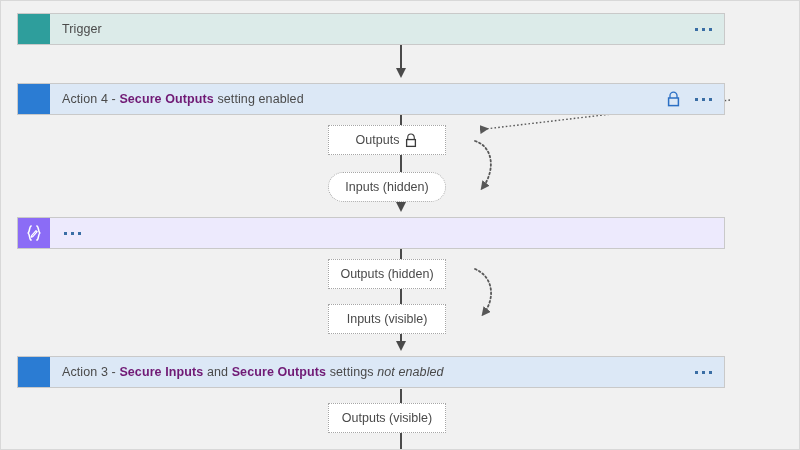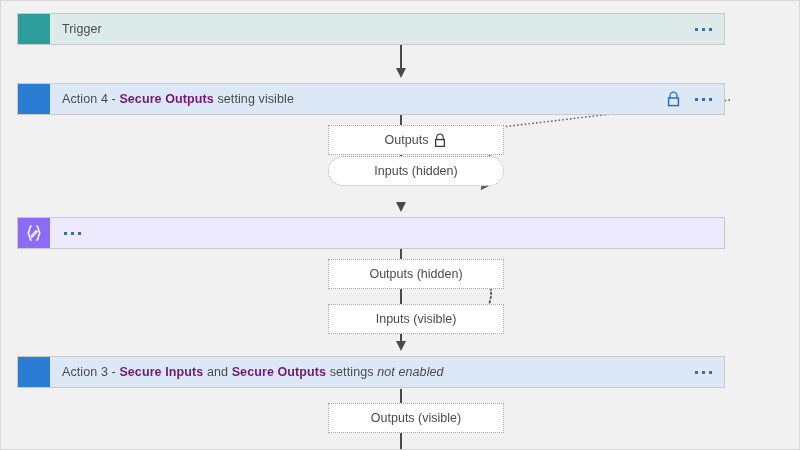--- a/index.html
+++ b/index.html
@@ -94,21 +94,21 @@
   .theme-trigger .step-body { background: #dcebe9; }
   .theme-action  .step-icon { background: #2b7cd3; }
   .theme-action  .step-body { background: #dce8f6; }
   .theme-compose .step-icon { background: #8b6cf6; }
   .theme-compose .step-body { background: #edeafd; }
 
   
   .data-box {
     position: absolute;
     left: 327px;
-    width: 176px;
+    width: 118px;
     height: 30px;
     background: #ffffff;
     border: 1px dotted #a6a6a6;
     box-sizing: border-box;
     display: flex;
     align-items: center;
     justify-content: center;
     gap: 5px;
     z-index: 3;
   }
@@ -178,21 +178,21 @@
             <i></i>
             <i></i>
           </span>
       </span>
     </div>
   </div>
 
   <div class="step-row theme-action" style="top:82px;">
     <div class="step-icon"></div>
     <div class="step-body">
-      <span class="step-label"><span>Action 4 - </span><b>Secure Outputs</b><span> setting visible</span></span>
+      <span class="step-label"><span>Action 4 - </span><b>Secure Outputs</b><span> setting enabled</span></span>
       <span class="step-right">
         <span>
           <svg class="lock-blue" width="15" height="16" viewBox="0 0 15 16" xmlns="http://www.w3.org/2000/svg">
             <path d="M4 7 V4.6 A3.5 3.5 0 0 1 11 4.6 V7" fill="none" stroke="#2b6fc4" stroke-width="1.3"></path>
             <rect x="2.6" y="7" width="9.8" height="7.6" fill="none" stroke="#2b6fc4" stroke-width="1.5"></rect>
           </svg>
         </span>
         <span class="ellipsis" aria-label="...">
             <i></i>
             <i></i>
@@ -238,21 +238,21 @@
   <div class="data-box" style="top:124px;">
     <span class="data-label">Outputs</span>
     <span>
       <svg class="lock-black" width="14" height="15" viewBox="0 0 15 16" xmlns="http://www.w3.org/2000/svg">
         <path d="M4 7 V4.6 A3.5 3.5 0 0 1 11 4.6 V7" fill="none" stroke="#3a3a3a" stroke-width="1.2"></path>
         <rect x="2.8" y="7" width="9.4" height="7.3" fill="none" stroke="#3a3a3a" stroke-width="1.4"></rect>
       </svg>
     </span>
   </div>
 
-  <div class="data-box" style="top:155px;border-radius:15px;">
+  <div class="data-box" style="top:171px;border-radius:15px;">
     <span class="data-label">Inputs (hidden)</span>
   </div>
 
   <div class="data-box" style="top:258px;">
     <span class="data-label">Outputs (hidden)</span>
   </div>
 
   <div class="data-box" style="top:303px;">
     <span class="data-label">Inputs (visible)</span>
   </div>

